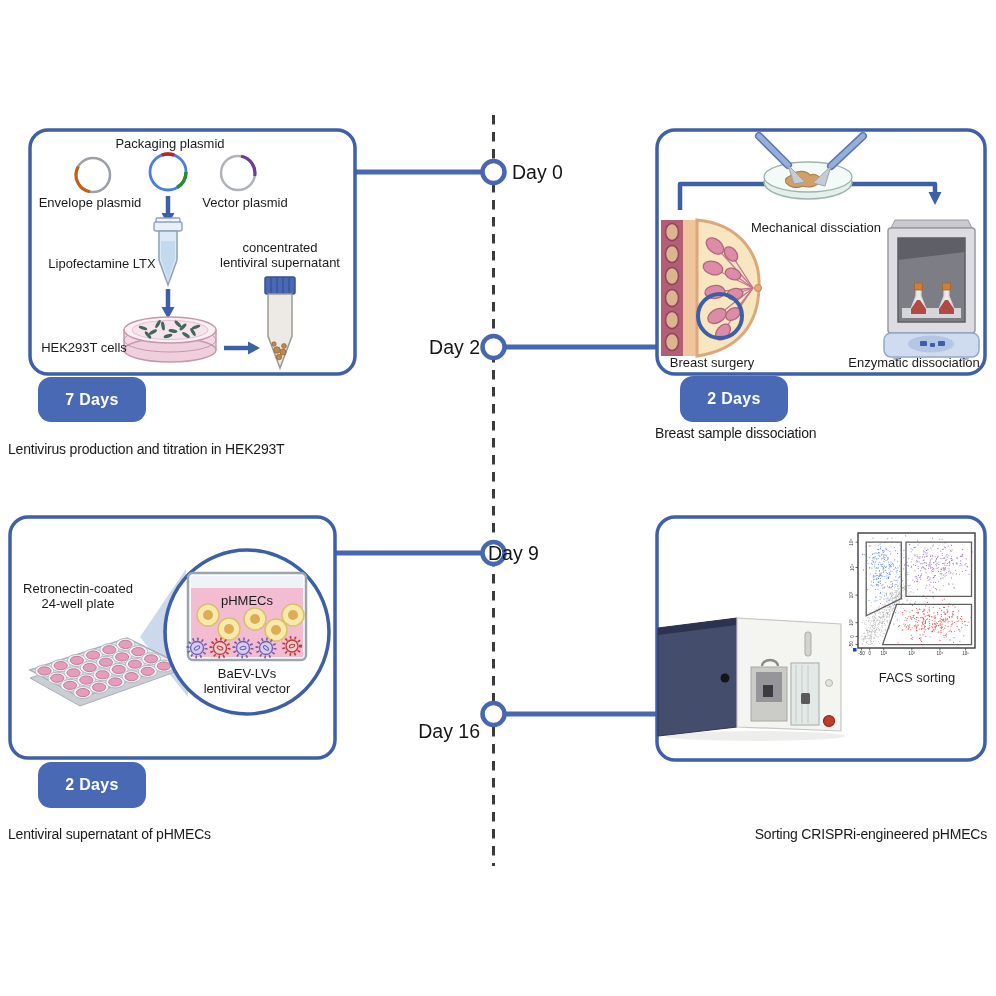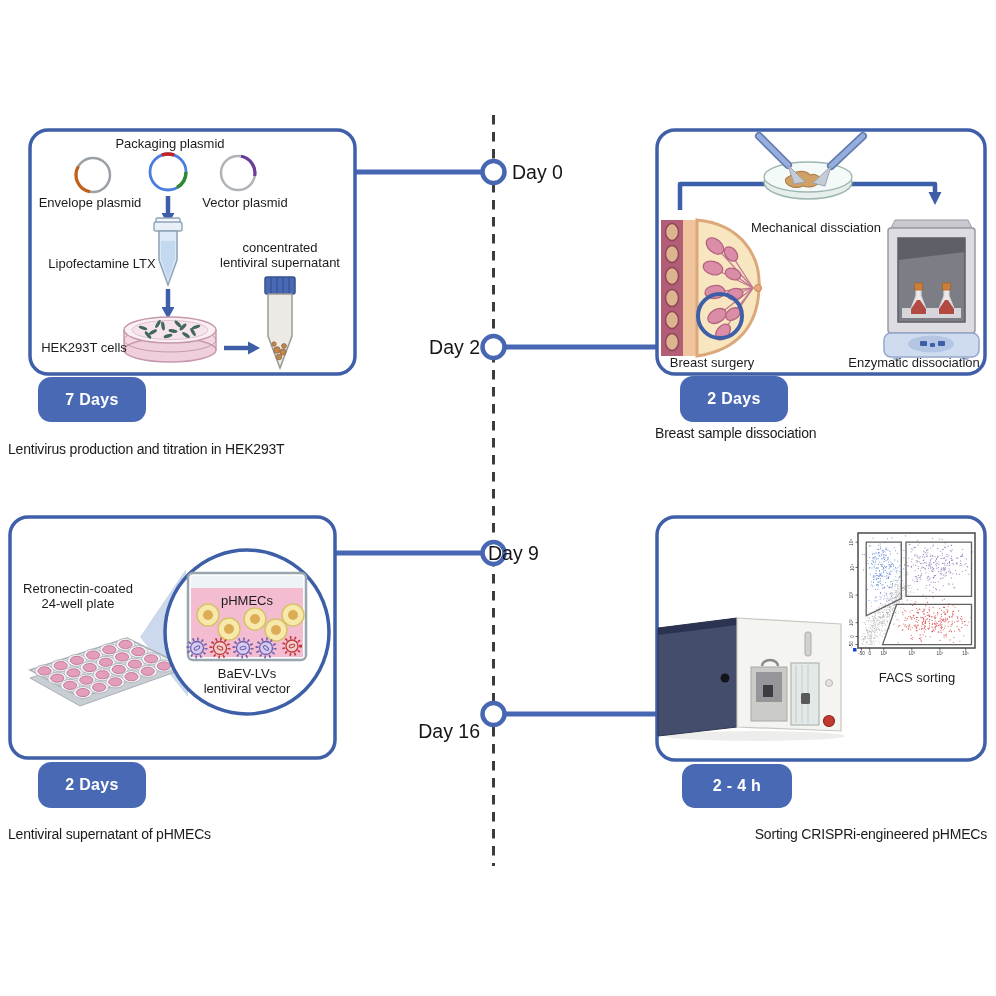--- a/index.html
+++ b/index.html
@@ -1807,20 +1807,19 @@
           </g>
         <rect x="198" y="133" width="3.5" height="3.5" fill="#1a3fd0"></rect>
       </g>
       <text x="262" y="167" text-anchor="middle">FACS sorting</text>
     </svg>
   </div>
 
   <div class="badge" style="left:38px;top:377px;width:108px;height:45px;">7 Days</div>
   <div class="badge" style="left:680px;top:376px;width:108px;height:46px;">2 Days</div>
   <div class="badge" style="left:38px;top:762px;width:108px;height:46px;">2 Days</div>
-  <div class="badge" style="left:682px;top:764px;width:110px;height:44px;">2 - 4 h</div>
 
   <div class="caption" style="left:8px;top:441px;">Lentivirus production and titration in HEK293T</div>
   <div class="caption" style="left:655px;top:425px;text-align:center;">Breast sample dissociation</div>
   <div class="caption" style="left:8px;top:826px;">Lentiviral supernatant of pHMECs</div>
   <div class="caption" style="left:560px;top:826px;width:427px;text-align:right;">Sorting CRISPRi-engineered pHMECs</div>
 
 </div>
 
 </body></html>

